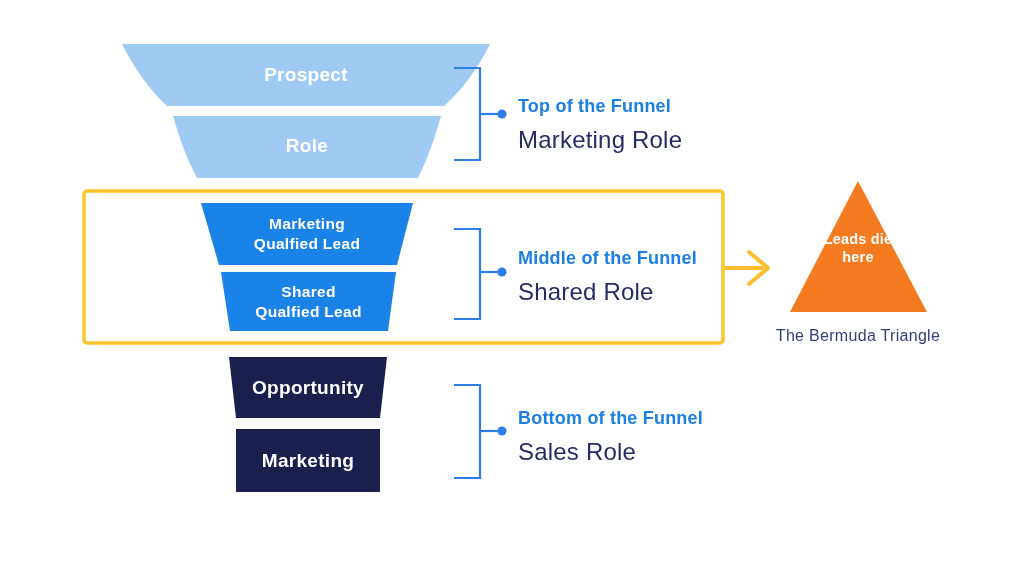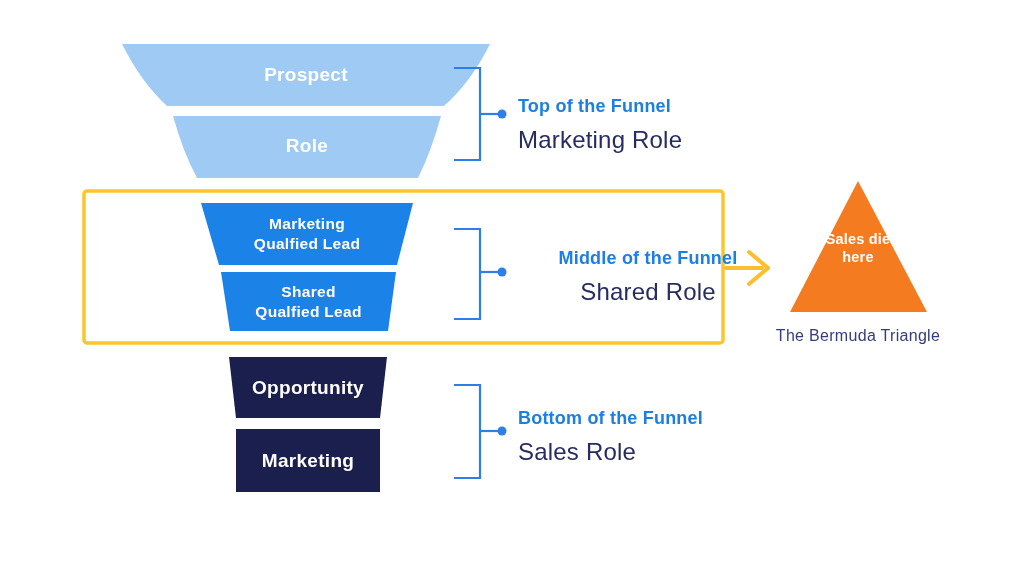--- a/index.html
+++ b/index.html
@@ -92,28 +92,28 @@
   </div>
   <div class="stage-text big" style="left:236px;top:429px;width:144px;height:63px;">
     <span>Marketing</span>
     <span></span>
   </div>
 
   <div class="section-label" style="top:96px;">
     <div class="section-title">Top of the Funnel</div>
     <div class="section-subtitle">Marketing Role</div>
   </div>
-  <div class="section-label" style="top:248px;text-align:center;">
+  <div class="section-label" style="top:248px;">
     <div class="section-title">Middle of the Funnel</div>
     <div class="section-subtitle">Shared Role</div>
   </div>
   <div class="section-label" style="top:408px;">
     <div class="section-title">Bottom of the Funnel</div>
     <div class="section-subtitle">Sales Role</div>
   </div>
 
   <div class="tri-label">
-    <span>Sales die</span>
+    <span>Leads die</span>
     <span>here</span>
   </div>
   <div class="tri-caption">The Bermuda Triangle</div>
 
 </div>
 
 </body></html>

